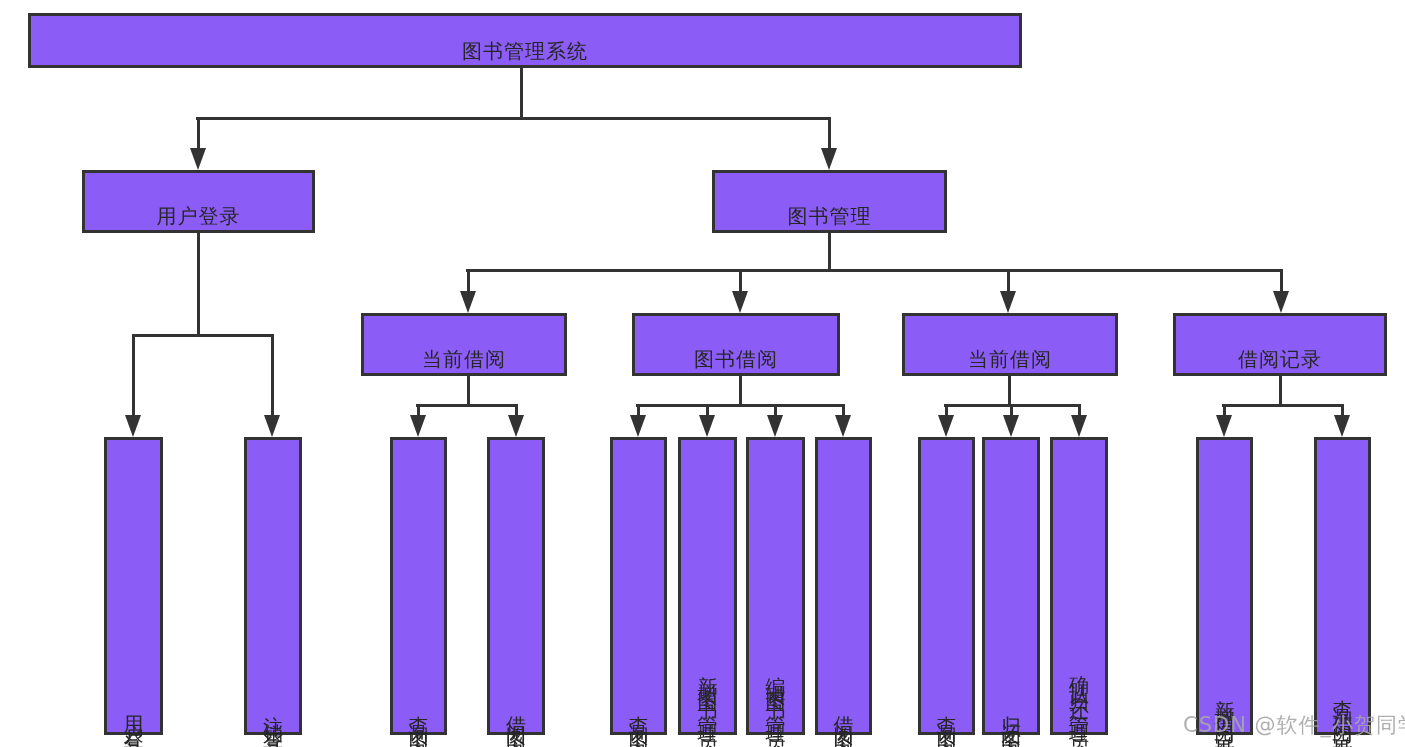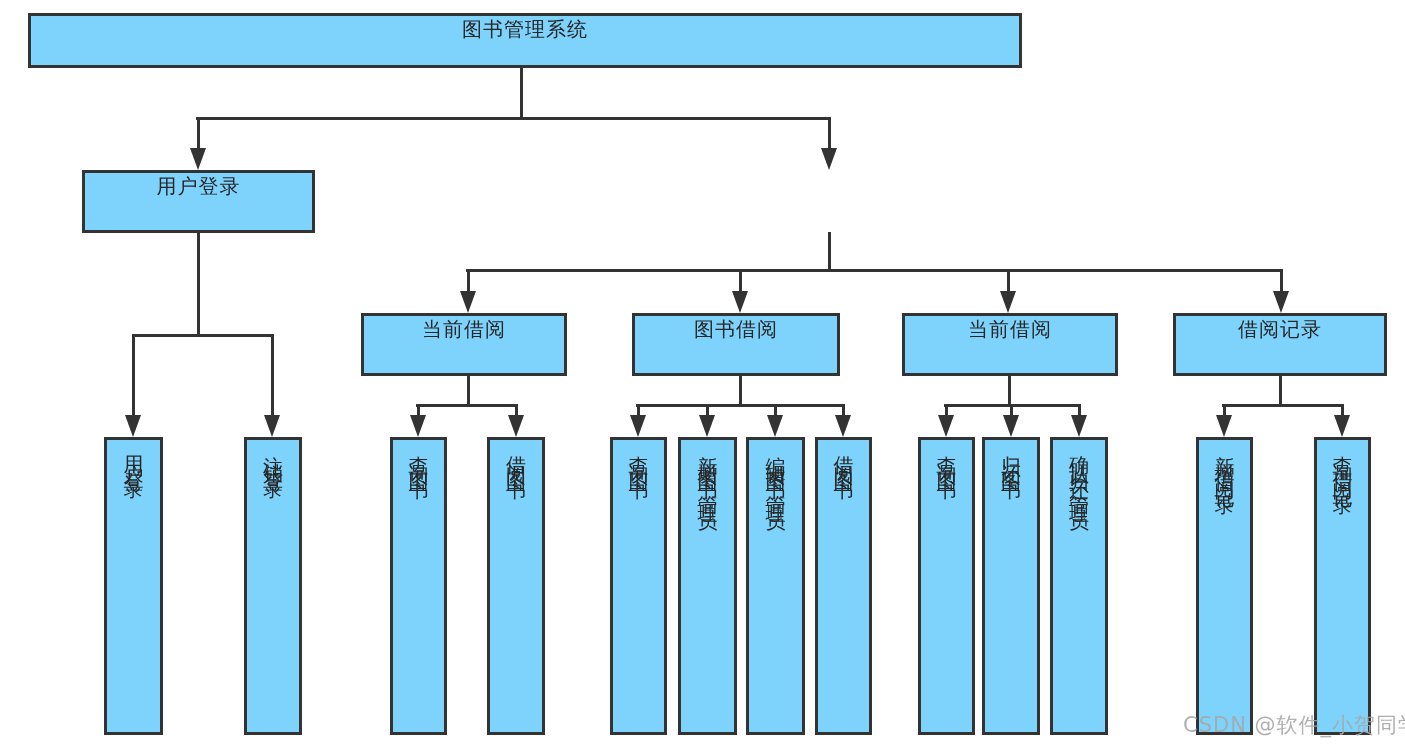--- a/index.html
+++ b/index.html
@@ -1,22 +1,22 @@
 <!DOCTYPE html>
 <html><head>
 <meta charset="utf-8">
 <style>
   html,body{margin:0;padding:0;background:#fff;}
   .canvas{
     position:relative;width:1405px;height:747px;background:#ffffff;overflow:hidden;
     font-family:"DejaVu Sans","Liberation Sans",sans-serif;color:#262626;
   }
   .node{
-    position:absolute;border:3px solid #333333;background:#7dd3fc;
-    display:flex;align-items:flex-start;justify-content:center;box-sizing:border-box;
+    position:absolute;border:3px solid #333333;background:#8b5cf6;
+    display:flex;align-items:flex-end;justify-content:center;box-sizing:border-box;
   }
   .hlabel{font-size:20px;letter-spacing:1px;white-space:nowrap;}
   .leaf{top:437px;height:298px;}
   .vtext{
     writing-mode:vertical-rl;text-orientation:mixed;
     font-size:20px;letter-spacing:8px;line-height:1.15;
   }
   .vl{position:absolute;width:3px;background:#333333;}
   .hl{position:absolute;height:3px;background:#333333;}
   .arr{
@@ -40,20 +40,23 @@
 
   <div class="vl" style="left:520px;top:68px;height:51px"></div>
   <div class="hl" style="left:196px;top:117px;width:634px"></div>
   <div class="vl" style="left:197px;top:117px;height:33px"></div>
   <div class="arr" style="left:190px;top:148px"></div>
   <div class="vl" style="left:828px;top:117px;height:33px"></div>
   <div class="arr" style="left:821px;top:148px"></div>
 
   <div class="node" style="left:82px;top:170px;width:233px;height:63px">
     <span class="hlabel">用户登录</span>
+  </div>
+  <div class="node" style="left:712px;top:170px;width:235px;height:63px">
+    <span class="hlabel">图书管理</span>
   </div>
 
   <div class="vl" style="left:197px;top:232px;height:104px"></div>
   <div class="hl" style="left:132px;top:334px;width:142px"></div>
   <div class="vl" style="left:132px;top:334px;height:84px"></div>
   <div class="arr" style="left:125px;top:415px"></div>
   <div class="vl" style="left:271px;top:334px;height:84px"></div>
   <div class="arr" style="left:264px;top:415px"></div>
 
   <div class="vl" style="left:828px;top:232px;height:39px"></div>

